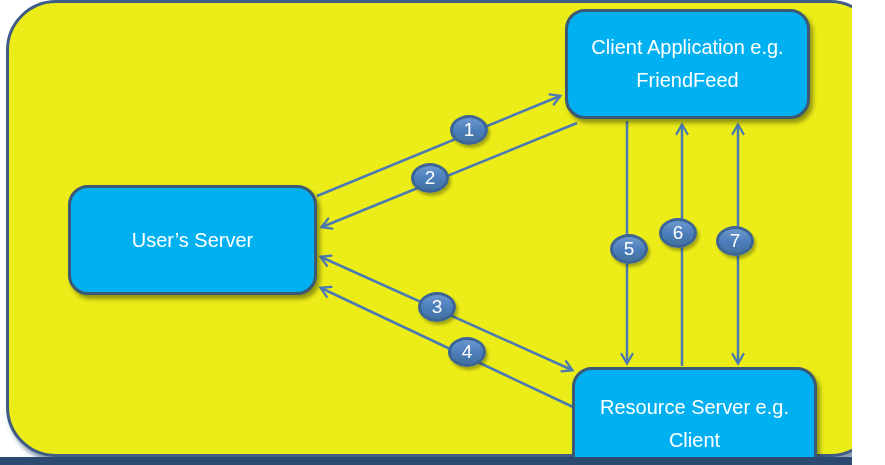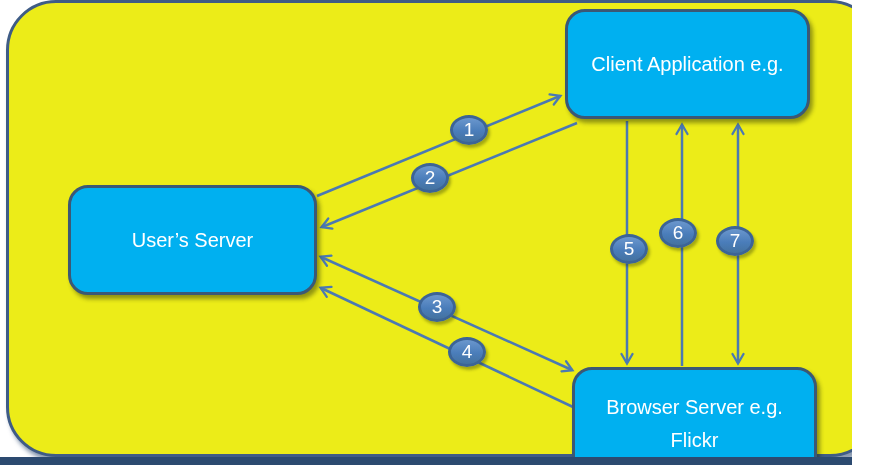--- a/index.html
+++ b/index.html
@@ -85,29 +85,30 @@
       <line x1="321" y1="257" x2="572" y2="370" marker-start="url(#ah)" marker-end="url(#ah)"></line>
       <line x1="573" y1="407" x2="321" y2="288" marker-end="url(#ah)"></line>
       <line x1="627" y1="121" x2="627" y2="363" marker-end="url(#ah)"></line>
       <line x1="682" y1="366" x2="682" y2="125" marker-end="url(#ah)"></line>
       <line x1="738" y1="125" x2="738" y2="363" marker-start="url(#ah)" marker-end="url(#ah)"></line>
     </g>
   </svg>
 
   <div class="node" id="node-client">
     <span>Client Application e.g.</span>
+    <span>FriendFeed</span>
   </div>
 
   <div class="node" id="node-browser">
     <span>User’s Server</span>
   </div>
 
   <div class="node" id="node-server">
-    <span>Browser Server e.g.</span>
-    <span>Flickr</span>
+    <span>Resource Server e.g.</span>
+    <span>Client</span>
   </div>
 
   <div class="badge" id="badge-1">
     <span>1</span>
   </div>
   <div class="badge" id="badge-2">
     <span>2</span>
   </div>
   <div class="badge" id="badge-3">
     <span>3</span>

